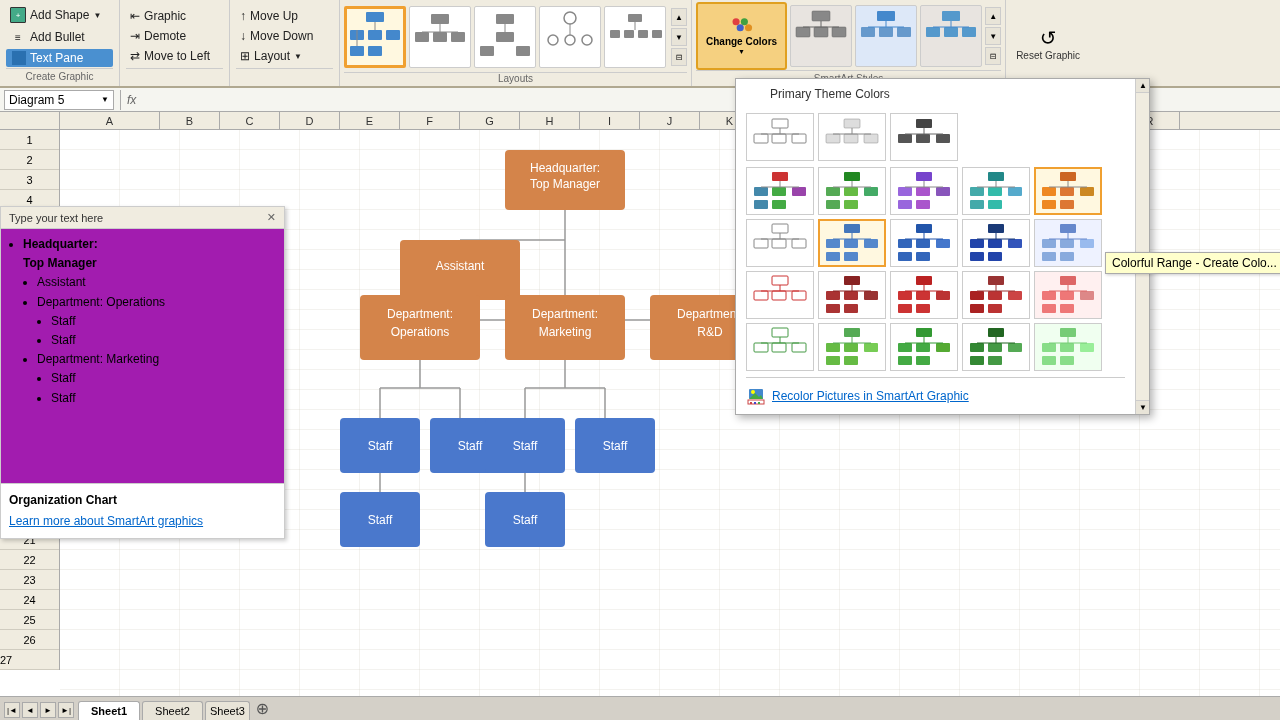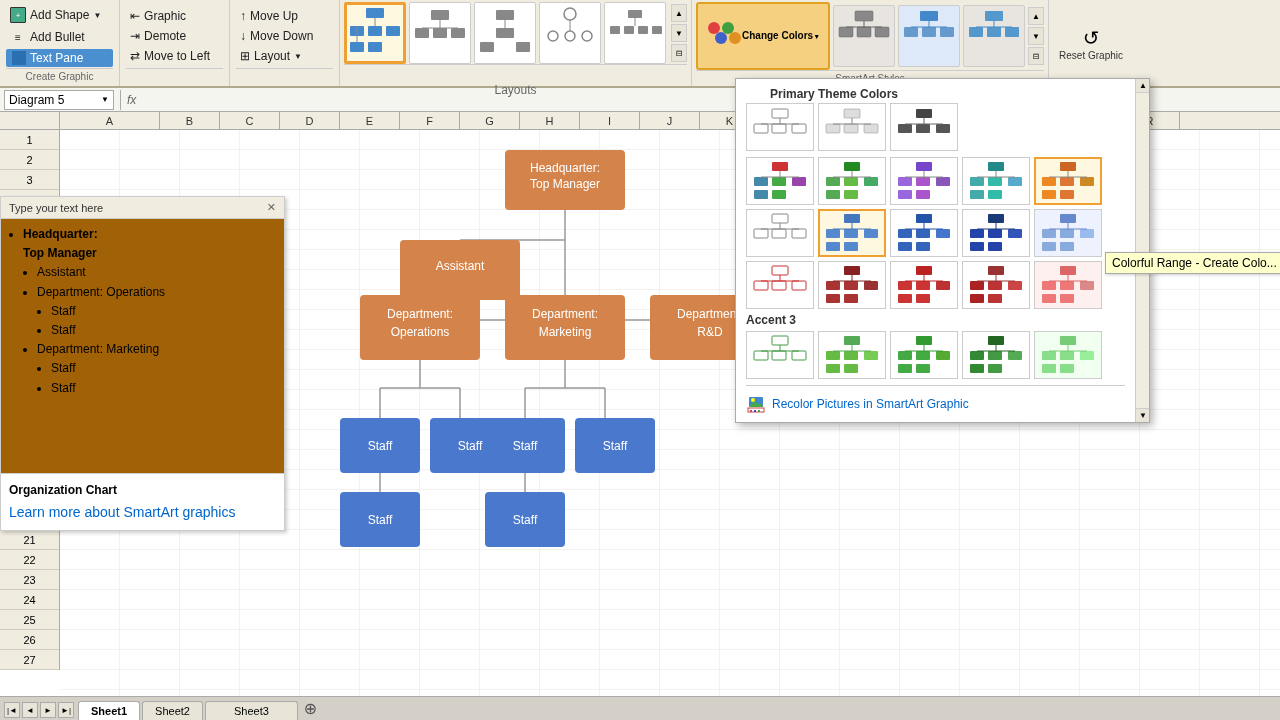--- a/index.html
+++ b/index.html
@@ -122,27 +122,27 @@
           <rect x="44" y="20" width="10" height="8" fill="#888" rx="1"></rect>
           <line x1="27" y1="12" x2="27" y2="20" stroke="#888" stroke-width="1"></line>
         </svg>
       </div>
       <div style="display:flex; flex-direction:column; gap:2px; margin-left:2px;">
         <div style="width:16px; height:18px; background:#e8e4d8; border:1px solid #ccc; display:flex; align-items:center; justify-content:center; cursor:pointer; font-size:8px;">▲</div>
         <div style="width:16px; height:18px; background:#e8e4d8; border:1px solid #ccc; display:flex; align-items:center; justify-content:center; cursor:pointer; font-size:8px;">▼</div>
         <div style="width:16px; height:18px; background:#e8e4d8; border:1px solid #ccc; display:flex; align-items:center; justify-content:center; cursor:pointer; font-size:8px;">⊟</div>
       </div>
     </div>
-    <div style="font-size:12px; color:#666; text-align:center; padding-top:18px; border-top:1px solid #ccc;">Layouts</div>
+    <div style="font-size:10px; color:#666; text-align:center; padding-top:0; border-top:1px solid #ccc;">Layouts</div>
   </div>
 
   <div style="display:flex; flex-direction:column; border-right:1px solid #ccc; padding:2px 4px; min-width:200px;">
     <div style="display:flex; align-items:center; flex:1; gap:3px;">
 
-      <div style="display:flex; flex-direction:row; align-items:center; justify-content:center; padding:13px 8px; cursor:pointer; border-radius:3px; background:#f5d080; border:2px solid #e0a020; min-width:72px; height:68px;">
+      <div style="display:flex; flex-direction:column; align-items:center; justify-content:center; padding:13px 8px; cursor:pointer; border-radius:3px; background:#f5d080; border:2px solid #e0a020; min-width:72px; height:68px;">
         <svg width="36" height="32" viewBox="0 0 36 32">
           <circle cx="8" cy="8" r="6" fill="#e04040"></circle>
           <circle cx="22" cy="8" r="6" fill="#40a040"></circle>
           <circle cx="15" cy="18" r="6" fill="#4060cc"></circle>
           <circle cx="29" cy="18" r="6" fill="#e09020"></circle>
         </svg>
         <span style="font-size:10px; font-weight:bold; text-align:center; line-height:1.2;">Change Colors</span>
         <span style="font-size:7px;">▼</span>
       </div>
 
@@ -249,21 +249,21 @@
       <div style="height:20px; border-bottom:1px solid #d0ccc0; text-align:center; font-size:11px; line-height:20px;">17</div>
       <div style="height:20px; border-bottom:1px solid #d0ccc0; text-align:center; font-size:11px; line-height:20px;">18</div>
       <div style="height:20px; border-bottom:1px solid #d0ccc0; text-align:center; font-size:11px; line-height:20px;">19</div>
       <div style="height:20px; border-bottom:1px solid #d0ccc0; text-align:center; font-size:11px; line-height:20px;">20</div>
       <div style="height:20px; border-bottom:1px solid #d0ccc0; text-align:center; font-size:11px; line-height:20px;">21</div>
       <div style="height:20px; border-bottom:1px solid #d0ccc0; text-align:center; font-size:11px; line-height:20px;">22</div>
       <div style="height:20px; border-bottom:1px solid #d0ccc0; text-align:center; font-size:11px; line-height:20px;">23</div>
       <div style="height:20px; border-bottom:1px solid #d0ccc0; text-align:center; font-size:11px; line-height:20px;">24</div>
       <div style="height:20px; border-bottom:1px solid #d0ccc0; text-align:center; font-size:11px; line-height:20px;">25</div>
       <div style="height:20px; border-bottom:1px solid #d0ccc0; text-align:center; font-size:11px; line-height:20px;">26</div>
-      <div style="height:20px; border-bottom:1px solid #d0ccc0; text-align:center; font-size:11px; line-height:20px;">27</div>
+      <div style="height:20px; border-bottom:1px solid #d0ccc0; text-align:left; font-size:11px; line-height:20px;">27</div>
     </div>
 
     <div style="position:absolute; left:60px; top:0; right:0; bottom:0; background:white;">
 
       <svg style="position:absolute; top:0; left:0; width:100%; height:100%; pointer-events:none;" preserveAspectRatio="none">
         <defs>
           <pattern id="grid" width="100" height="20" patternUnits="userSpaceOnUse">
             <line x1="0" y1="20" x2="1220" y2="20" stroke="#d0ccc0" stroke-width="0.5"></line>
           </pattern>
           <pattern id="vcols" width="60" height="540" patternUnits="userSpaceOnUse">
@@ -332,21 +332,21 @@
         <text x="60" y="384" text-anchor="middle" fill="white" font-size="12" font-family="Arial">Staff</text>
 
         <rect x="165" y="352" width="80" height="55" rx="4" fill="#4a78cc"></rect>
         <text x="205" y="384" text-anchor="middle" fill="white" font-size="12" font-family="Arial">Staff</text>
 
         <line x1="60" y1="333" x2="60" y2="352" stroke="#999" stroke-width="1.5"></line>
         <line x1="205" y1="333" x2="205" y2="352" stroke="#999" stroke-width="1.5"></line>
       </svg>
     </div>
 
-    <div style="position:absolute; left:0; top:66px; width:285px; background:#a16207; border:1px solid #ccc; z-index:10; box-shadow:2px 2px 4px rgba(0,0,0,0.2);">
+    <div style="position:absolute; left:0; top:76px; width:285px; background:#a21caf; border:1px solid #ccc; z-index:10; box-shadow:2px 2px 4px rgba(0,0,0,0.2);">
       <div style="background:#f0ece0; padding:4px 8px; font-size:11px; color:#333; display:flex; justify-content:space-between; align-items:center; border-bottom:1px solid #ccc;">
         <span style="font-size:11px;">Type your text here</span>
         <span style="cursor:pointer; font-size:11px; color:#666;">✕</span>
       </div>
       <div style="padding:6px 8px; font-size:11px; height:255px; overflow-y:auto; border-bottom:1px solid #ccc; line-height:1.6;">
         <ul style="padding-left:14px; list-style:disc;">
           <li>
             <b>Headquarter:<br>Top Manager</b>
             <ul style="padding-left:14px; list-style:disc;">
               <li>Assistant</li>
@@ -361,30 +361,30 @@
                   <li>Staff</li>
                   <li>Staff</li>
                 </ul>
               </li>
             </ul>
           </li>
         </ul>
       </div>
       <div style="padding:8px; font-size:11px; line-height:1.4; background:white;">
         <div style="font-weight:bold; margin-bottom:4px;">Organization Chart</div>
-        <a style="color:#0066cc; cursor:pointer; font-size:14px;">Learn more about SmartArt graphics</a>
+        <a style="color:#0066cc; text-decoration:underline; cursor:pointer; font-size:12px;">Learn more about SmartArt graphics</a>
       </div>
     </div>
   </div>
 </div>
 
 <div style="position:fixed; top:78px; left:735px; width:415px; background:white; border:1px solid #aaa; box-shadow:3px 3px 8px rgba(0,0,0,0.3); z-index:100; padding:4px 18px 4px 4px; overflow:hidden;">
 
   <div style="padding:4px 6px;">
-    <div style="font-size:12px; font-weight:bold; color:#333; margin-bottom:2px;padding-left:24px;">Primary Theme Colors</div>
+    <div style="font-size:12px; font-weight:normal; color:#333; margin-bottom:12px;padding-left:24px;">Primary Theme Colors</div>
     <div style="display:flex; gap:4px;">
 
       <div style="width:68px; height:48px; border:1px solid #ccc; cursor:pointer; display:flex; align-items:center; justify-content:center; background:white;">
         <svg width="60" height="40" viewBox="0 0 60 40">
           <rect x="22" y="2" width="16" height="9" fill="none" stroke="#888" stroke-width="1" rx="1"></rect>
           <rect x="4" y="17" width="14" height="9" fill="none" stroke="#888" stroke-width="1" rx="1"></rect>
           <rect x="22" y="17" width="14" height="9" fill="none" stroke="#888" stroke-width="1" rx="1"></rect>
           <rect x="42" y="17" width="14" height="9" fill="none" stroke="#888" stroke-width="1" rx="1"></rect>
           <line x1="30" y1="11" x2="30" y2="17" stroke="#888" stroke-width="1"></line>
           <line x1="11" y1="17" x2="49" y2="17" stroke="#888" stroke-width="1"></line>
@@ -615,21 +615,20 @@
           <rect x="4" y="30" width="14" height="9" fill="#ee7777" rx="1"></rect>
           <rect x="22" y="30" width="14" height="9" fill="#ee7777" rx="1"></rect>
           <line x1="30" y1="11" x2="30" y2="17" stroke="#dd6666" stroke-width="1"></line>
           <line x1="11" y1="17" x2="49" y2="17" stroke="#dd6666" stroke-width="1"></line>
         </svg>
       </div>
     </div>
   </div>
 
   <div style="padding:2px 6px;">
-    <div style="font-size:12px; font-weight:bold; color:#333; margin-bottom:4px;">Accent 3</div>
     <div style="display:flex; gap:4px;">
 
       <div style="width:68px; height:48px; border:1px solid #ccc; cursor:pointer; display:flex; align-items:center; justify-content:center; background:white;">
         <svg width="60" height="42" viewBox="0 0 60 42">
           <rect x="22" y="2" width="16" height="9" fill="none" stroke="#449944" stroke-width="1" rx="1"></rect>
           <rect x="4" y="17" width="14" height="9" fill="none" stroke="#449944" stroke-width="1" rx="1"></rect>
           <rect x="22" y="17" width="14" height="9" fill="none" stroke="#449944" stroke-width="1" rx="1"></rect>
           <rect x="42" y="17" width="14" height="9" fill="none" stroke="#449944" stroke-width="1" rx="1"></rect>
           <line x1="30" y1="11" x2="30" y2="17" stroke="#449944" stroke-width="1"></line>
           <line x1="11" y1="17" x2="49" y2="17" stroke="#449944" stroke-width="1"></line>
@@ -697,21 +696,21 @@
       <svg width="18" height="18" viewBox="0 0 18 18">
         <rect x="2" y="2" width="14" height="10" fill="#4488cc" rx="1"></rect>
         <circle cx="6" cy="5" r="2" fill="yellow"></circle>
         <polygon points="2,12 8,6 12,10 14,8 16,12" fill="#44aa44"></polygon>
         <rect x="1" y="13" width="16" height="4" fill="none" stroke="#cc4444" stroke-width="1"></rect>
         <line x1="4" y1="15" x2="4" y2="17" stroke="#cc4444" stroke-width="2"></line>
         <line x1="8" y1="15" x2="8" y2="17" stroke="#4444cc" stroke-width="2"></line>
         <line x1="12" y1="15" x2="12" y2="17" stroke="#44aa44" stroke-width="2"></line>
       </svg>
     </div>
-    <span style="color:#0066cc; ">Recolor Pictures in SmartArt Graphic</span>
+    <span style="color:#0066cc; text-decoration:underline;">Recolor Pictures in SmartArt Graphic</span>
   </div>
 
   <div style="position:absolute; right:0; top:0; bottom:0; width:14px; background:#f0ece0; border-left:1px solid #ccc;">
     <div style="width:14px; height:14px; background:#e8e4d8; border-bottom:1px solid #ccc; display:flex; align-items:center; justify-content:center; cursor:pointer; font-size:8px;">▲</div>
     <div style="flex:1; background:#f0ece0;"></div>
     <div style="position:absolute; bottom:0; width:14px; height:14px; background:#e8e4d8; border-top:1px solid #ccc; display:flex; align-items:center; justify-content:center; cursor:pointer; font-size:8px;">▼</div>
   </div>
 </div>
 
 <div style="position:fixed; top:252px; left:1105px; background:#ffffcc; border:1px solid #aaa; padding:3px 6px; font-size:11px; z-index:200; white-space:nowrap; box-shadow:1px 1px 3px rgba(0,0,0,0.2);">
@@ -720,15 +719,15 @@
 
 <div style="position:fixed; bottom:0; left:0; right:0; height:24px; background:#d4d0c8; border-top:1px solid #aaa; display:flex; align-items:flex-end; padding-left:4px;">
   <div style="display:flex; align-items:center; gap:2px; margin-right:4px; padding-bottom:2px;">
     <div style="width:16px; height:16px; background:#e8e4d8; border:1px solid #aaa; display:flex; align-items:center; justify-content:center; font-size:8px; cursor:pointer;">|◄</div>
     <div style="width:16px; height:16px; background:#e8e4d8; border:1px solid #aaa; display:flex; align-items:center; justify-content:center; font-size:8px; cursor:pointer;">◄</div>
     <div style="width:16px; height:16px; background:#e8e4d8; border:1px solid #aaa; display:flex; align-items:center; justify-content:center; font-size:8px; cursor:pointer;">►</div>
     <div style="width:16px; height:16px; background:#e8e4d8; border:1px solid #aaa; display:flex; align-items:center; justify-content:center; font-size:8px; cursor:pointer;">►|</div>
   </div>
   <div style="padding:3px 12px; background:white; border:1px solid #aaa; border-bottom:none; font-size:11px; cursor:pointer; border-radius:3px 3px 0 0; font-weight:bold;">Sheet1</div>
   <div style="padding:3px 12px; background:#e8e4d8; border:1px solid #aaa; border-bottom:none; font-size:11px; cursor:pointer; border-radius:3px 3px 0 0; margin-left:2px;">Sheet2</div>
-  <div style="padding:3px 28px; background:#e8e4d8; border:1px solid #aaa; border-bottom:none; font-size:11px; cursor:pointer; border-radius:3px 3px 0 0; margin-left:2px;">Sheet3</div>
+  <div style="padding:3px 4px; background:#e8e4d8; border:1px solid #aaa; border-bottom:none; font-size:11px; cursor:pointer; border-radius:3px 3px 0 0; margin-left:2px;">Sheet3</div>
   <div style="margin-left:6px; padding-bottom:2px; cursor:pointer; font-size:16px; color:#555; display:flex; align-items:center;">⊕</div>
 </div>
 
 </body></html>

